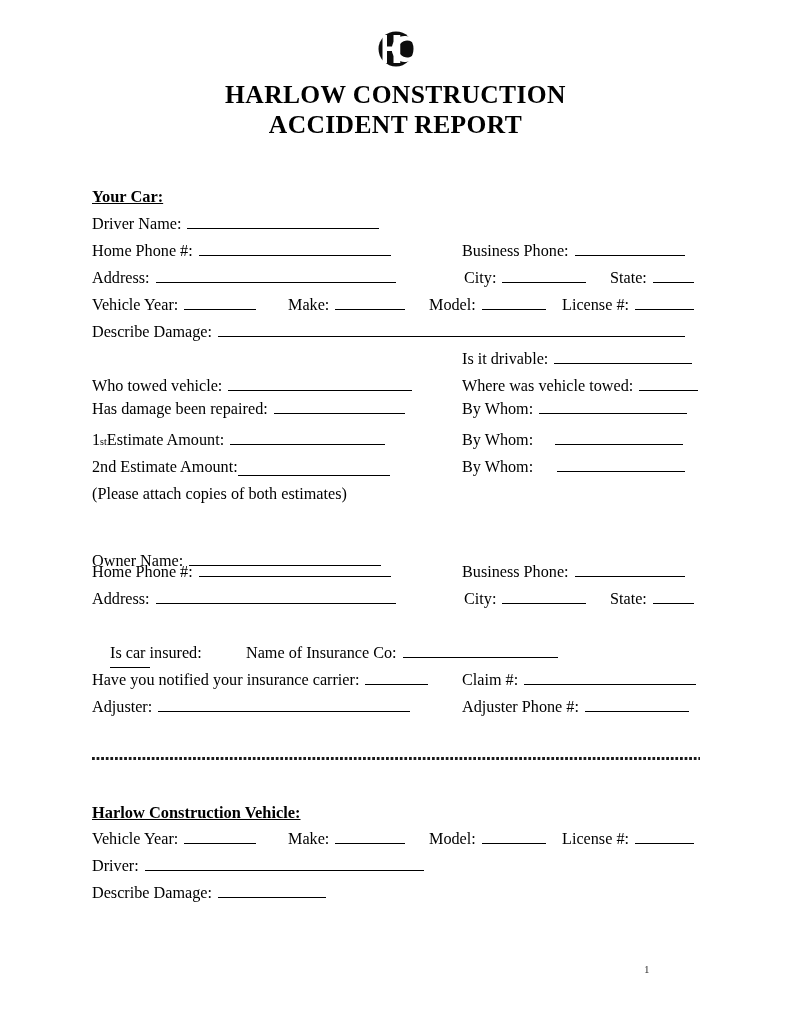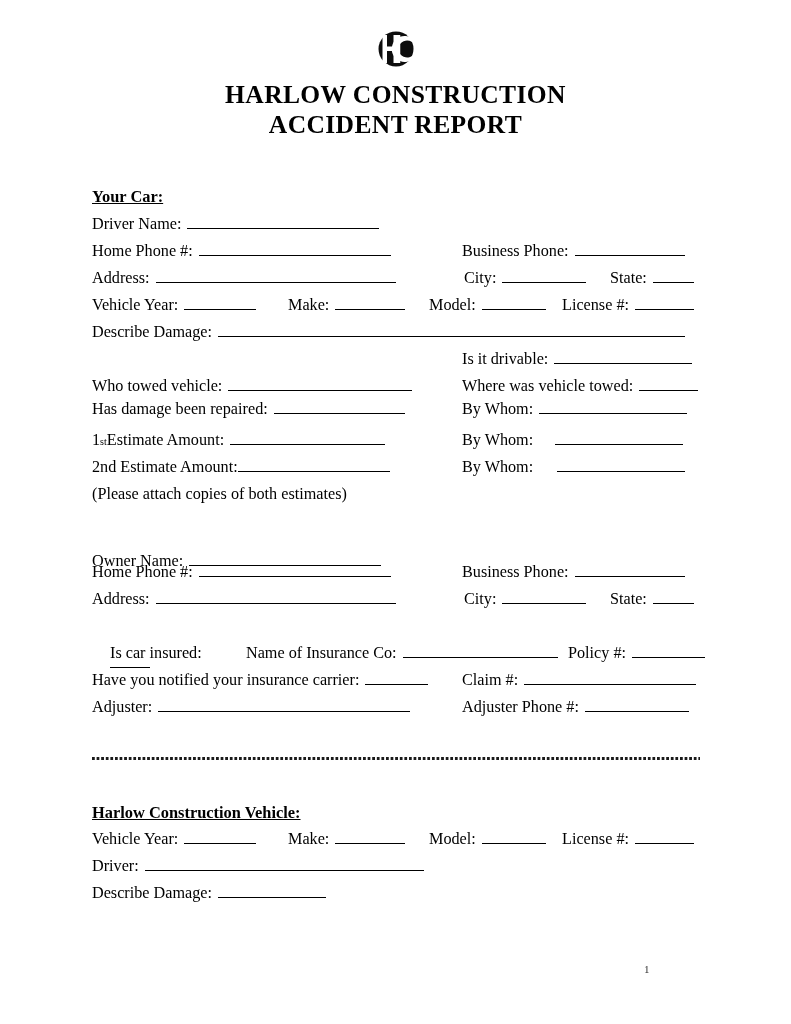--- a/index.html
+++ b/index.html
@@ -255,21 +255,21 @@
           <span class="lbl"> Estimate Amount:</span>
         <span class="blank" style="width:155px;"></span>
       </div>
       <div class="seg" style="left:370px;">
         <span class="lbl">By Whom:</span>
         <span class="blank" style="width:128px; margin-left:22px;"></span>
       </div>
     </div>
 
     <div class="row" style="top:454px;">
-      <div class="seg" style="left:0;">
+      <div class="seg" style="left:0;align-items:center;">
         <span class="lbl">2nd Estimate Amount:</span>
         <span class="blank" style="width:152px; margin-left:0px;"></span>
       </div>
       <div class="seg" style="left:370px;">
         <span class="lbl">By Whom:</span>
         <span class="blank" style="width:128px; margin-left:24px;"></span>
       </div>
     </div>
 
     <div class="note" style="top:481px;">(Please attach copies of both estimates)</div>
@@ -309,24 +309,20 @@
 
     <div class="row" style="top:640px;">
       <div class="seg" style="left:12px;flex-direction:column;">
         <span class="lbl">Is car insured:</span>
         <span class="blank" style="width:40px;"></span>
       </div>
       <div class="seg" style="left:154px;">
         <span class="lbl">Name of Insurance Co:</span>
         <span class="blank" style="width:155px;"></span>
       </div>
-      <div class="seg" style="left:476px;">
-        <span class="lbl">Policy #:</span>
-        <span class="blank" style="width:73px;"></span>
-      </div>
     </div>
 
     <div class="row" style="top:667px;">
       <div class="seg" style="left:0;">
         <span class="lbl">Have you notified your insurance carrier:</span>
         <span class="blank" style="width:63px;"></span>
       </div>
       <div class="seg" style="left:370px;">
         <span class="lbl">Claim #:</span>
         <span class="blank" style="width:172px;"></span>

